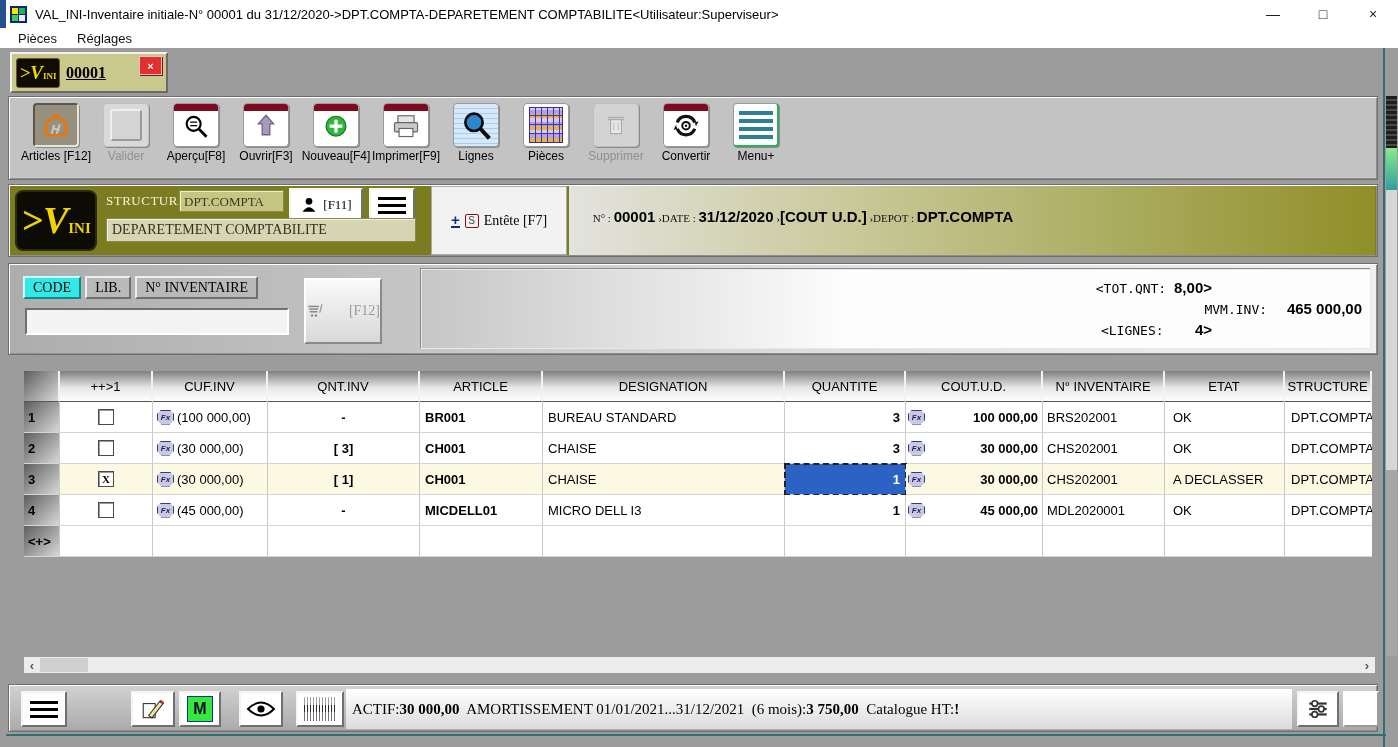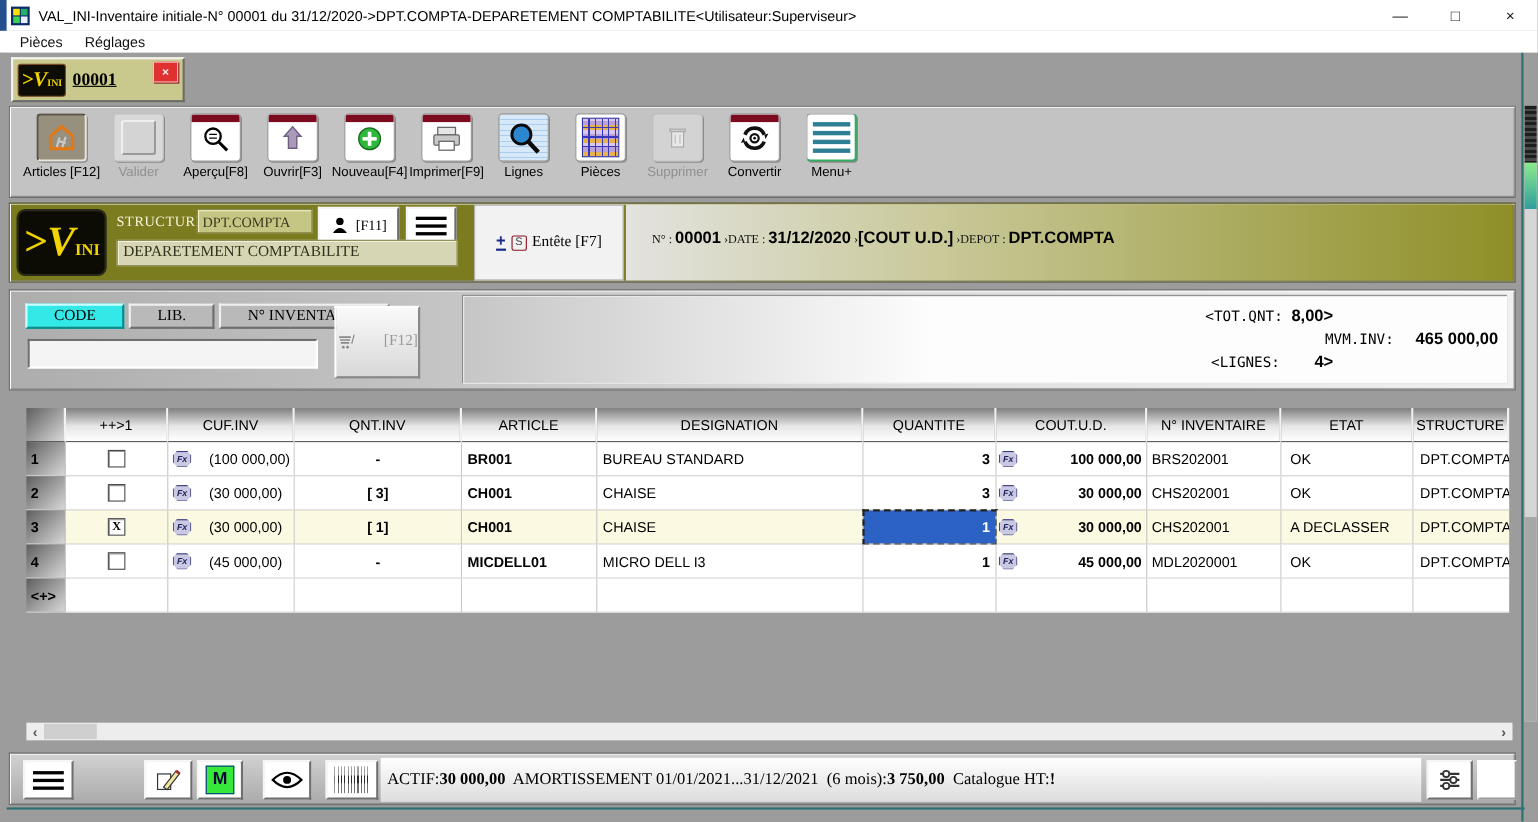--- a/index.html
+++ b/index.html
@@ -72,21 +72,21 @@
   .entete-plus { color:#1a2a8a; font-weight:bold; font-size:15px; border-bottom:2px solid #1a2a8a; line-height:12px; }
   .entete-s { width:14px; height:14px; border:1px solid #8a1020; color:#444; font-size:10px; display:flex; align-items:center; justify-content:center; border-radius:2px; }
   .entete-lbl { font-family:"Liberation Serif", serif; font-size:14px; color:#000; }
   .info-band { position:absolute; left:560px; top:1px; width:806px; height:69px; background:linear-gradient(90deg,#e3e3df 0%,#c9c99a 35%,#8f8f28 100%); padding:4px 0 0 6px; white-space:pre; }
   .info-band .sl { font-family:"Liberation Serif", serif; font-size:11px; color:#111; }
   .info-band .bv { font-size:15px; font-weight:bold; color:#000; }
 
   
   .searchband { top:263px; height:92px; background:linear-gradient(90deg,#adadad,#dedede 60%,#f0f0f0); }
   .filters { position:absolute; left:14px; top:12px; display:flex; gap:4px; }
-  .fbtn { height:23px; padding:2px 24px; font-family:"Liberation Serif", serif; font-size:14px; color:#000; background:#b9b9b9; border:2px solid; border-color:#efefef #6f6f6f #6f6f6f #efefef; display:flex; align-items:center; }
+  .fbtn { height:23px; padding:2px 8px; font-family:"Liberation Serif", serif; font-size:14px; color:#000; background:#b9b9b9; border:2px solid; border-color:#efefef #6f6f6f #6f6f6f #efefef; display:flex; align-items:center; }
   .fbtn.active { background:#35e8e8; border-color:#c8ffff #0d8a8a #0d8a8a #c8ffff; }
   .search-input { position:absolute; left:16px; top:44px; width:264px; height:27px; background:#f4f4f4; border:2px solid; border-color:#6f6f6f #ffffff #ffffff #6f6f6f; font-size:14px; padding:0 5px; }
   .cart-btn { position:absolute; left:295px; top:14px; width:78px; height:66px; background:linear-gradient(#fafafa,#d8d8d8); border:2px solid; border-color:#ffffff #8a8a8a #8a8a8a #ffffff; display:flex; align-items:center; justify-content:center; gap:20px; color:#9a9a9a; font-family:"Liberation Serif", serif; font-size:14px; }
   .totals { position:absolute; left:412px; top:5px; width:950px; height:80px; background:linear-gradient(90deg,#c6c6c6,#fdfdfd 45%); border:1px solid #e8e8e8; box-shadow:-1px -1px 0 #8a8a8a; text-align:right; padding-top:8px; }
   .totals .ln { white-space:pre; line-height:20px; }
   .totals .ml { font-family:"DejaVu Sans Mono", monospace; font-size:13px; color:#000; }
   .totals .mv { font-weight:bold; font-size:15px; color:#000; }
   .totals .pr { padding-right:158px;text-align:right; }
   .totals .pr2 { padding-right:8px; }
   .totals .big { font-size:15px;margin-left:12px; }
@@ -94,21 +94,21 @@
   
   .table { position:absolute; left:24px; top:371px; width:1349px; }
   .trow { display:flex; height:31px; }
   .c { border-right:1px solid #c9c9c9; display:flex; align-items:center; font-size:13px; color:#000; background:#fff; overflow:hidden; }
   .c0{width:36px}.c1{width:93px; justify-content:center}.c2{width:115px; padding-left:4px}.c3{width:152px; justify-content:center; font-weight:bold}.c4{width:123px; padding-left:5px; font-weight:bold}.c5{width:242px; padding-left:5px}.c6{width:121px; justify-content:flex-end; padding-right:5px; font-weight:bold}.c7{width:137px; padding-left:2px}.c8{width:122px; padding-left:4px}.c9{width:120px; padding-left:8px}.c10{width:87px; padding-left:6px; border-right:none}
   .thead .c { background:linear-gradient(180deg,#7f7f7f 0%,#e6e6e6 55%,#ffffff 100%); justify-content:center; font-weight:normal; padding:0; border-right:2px solid #f2f2f2; border-bottom:1px solid #555; }
   .rnum { background:linear-gradient(135deg,#5e5e5e,#d8d8d8) !important; font-weight:bold; padding-left:4px; border-bottom:1px solid #888; }
   .trow.data .c { border-bottom:1px solid #d5d5d5; }
   .trow.hl .c { background:#fbf9e2; }
   .cb { width:16px; height:16px; background:#fff; border:1px solid #4a4a4a; box-shadow:inset 1px 1px 0 #9a9a9a; display:flex; align-items:center; justify-content:center; font-size:11px; font-weight:bold; font-family:"Liberation Serif", serif; }
-  .fx { flex:0 0 auto; width:17px; height:15px; background:#c9c9e4; border:1px solid #3a3a7a; clip-path:polygon(25% 0,75% 0,100% 30%,100% 70%,75% 100%,25% 100%,0 70%,0 30%); font-size:8px; font-style:italic; font-weight:bold; color:#22225a; display:flex; align-items:center; justify-content:center; margin-right:16px; }
+  .fx { flex:0 0 auto; width:17px; height:15px; background:#c9c9e4; border:1px solid #3a3a7a; clip-path:polygon(25% 0,75% 0,100% 30%,100% 70%,75% 100%,25% 100%,0 70%,0 30%); font-size:8px; font-style:italic; font-weight:bold; color:#22225a; display:flex; align-items:center; justify-content:center; margin-right:3px; }
   .c7 .money { margin-left:auto; padding-right:4px; font-weight:bold; }
   .selcell { background:#2d62c5 !important; color:#fff; outline:2px dashed #222; outline-offset:-1px; }
 
   .hscroll { position:absolute; left:24px; top:657px; width:1351px; height:16px; background:#ededed; display:flex; align-items:center; }
   .hs-arrow { width:16px; height:16px; display:flex; align-items:center; justify-content:center; color:#555; font-size:13px; font-weight:bold; }
   .hs-thumb { width:48px; height:14px; background:#cfcfcf; }
   .hs-right { margin-left:auto; }
 
   .vscroll { position:absolute; left:1386px; top:96px; width:11px; height:560px; background:#d6d6d6; }
   .vs-f1 { position:absolute; top:0; width:11px; height:52px; background:repeating-linear-gradient(#1e1e1e 0 3px,#4a4a4a 3px 5px); }

